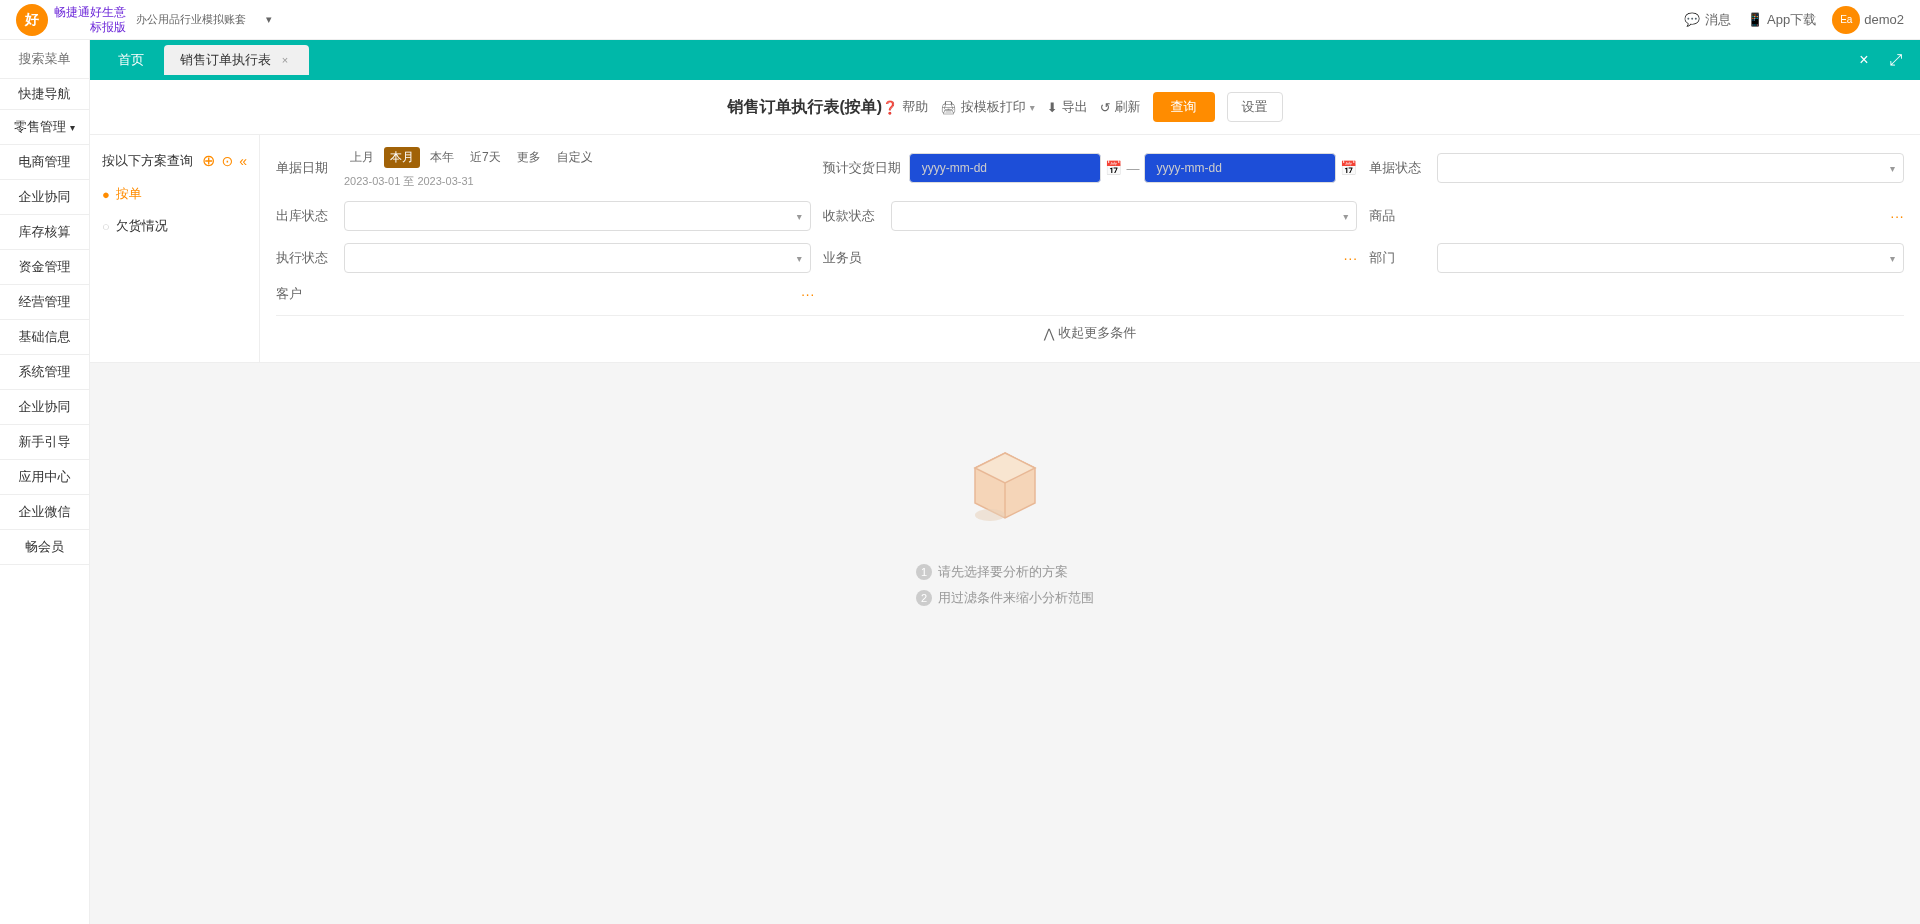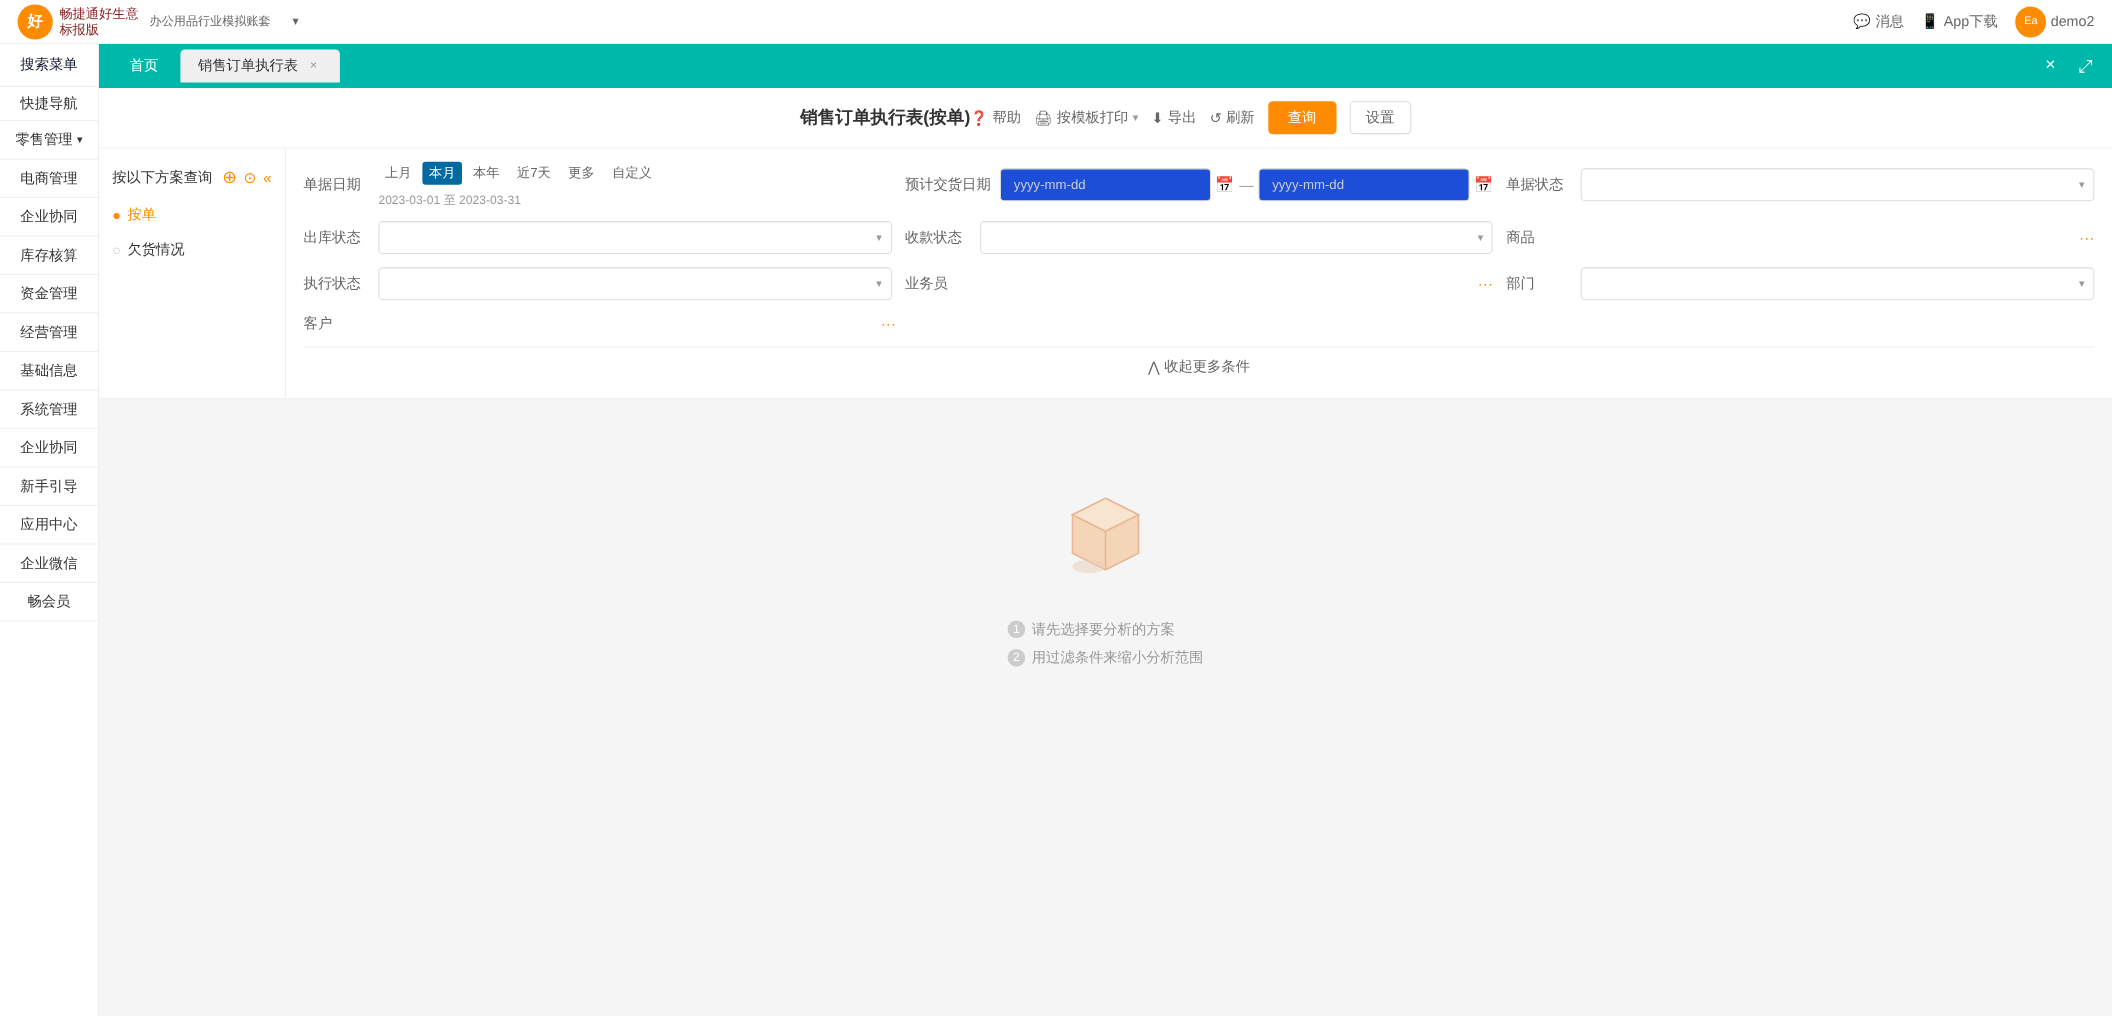--- a/index.html
+++ b/index.html
@@ -12,21 +12,21 @@
       display: flex;
       align-items: center;
       justify-content: space-between;
       padding: 0 16px;
       border-bottom: 1px solid #eee;
       flex-shrink: 0;
     }
     .top-header-left { display: flex; align-items: center; gap: 10px; }
     .logo-area { display: flex; align-items: center; gap: 6px; }
     .logo-icon { width: 32px; height: 32px; background: #ff8c00; border-radius: 50%; display: flex; align-items: center; justify-content: center; color: white; font-size: 14px; font-weight: bold; }
-    .logo-text { font-size: 12px; color: #7f1d1d; line-height: 1.2; }
+    .logo-text { font-size: 12px; color: #6d28d9; line-height: 1.2; text-align: right; }
     .breadcrumb-area { font-size: 11px; color: #666; display: flex; align-items: center; gap: 20px; }
     .breadcrumb-dropdown { color: #666; cursor: pointer; }
     .top-header-right { display: flex; align-items: center; gap: 16px; }
     .top-right-item { display: flex; align-items: center; gap: 4px; color: #666; font-size: 13px; cursor: pointer; }
     .avatar { width: 28px; height: 28px; border-radius: 50%; background: #ff8c00; display: flex; align-items: center; justify-content: center; color: white; font-size: 12px; overflow: hidden; }
 
     
     .main-layout { display: flex; flex: 1; overflow: hidden; }
 
     
@@ -35,21 +35,21 @@
       background: #fff;
       border-right: 1px solid #eee;
       display: flex;
       flex-direction: column;
       overflow-y: auto;
       flex-shrink: 0;
     }
     .sidebar-search {
       padding: 10px 8px;
       font-size: 13px;
-      color: #0f172a;
+      color: #737373;
       cursor: pointer;
       border-bottom: 1px solid #eee;
       text-align: center;
       font-weight: 500;
     }
     .sidebar-nav {
       padding: 6px 8px;
       font-size: 13px;
       color: #333;
       cursor: pointer;
@@ -301,21 +301,21 @@
       margin-bottom: 6px;
     }
     .date-tab {
       padding: 2px 6px;
       font-size: 12px;
       color: #666;
       cursor: pointer;
       border-radius: 3px;
     }
     .date-tab.active {
-      background: #0369a1;
+      background: #a16207;
       color: white;
     }
     .date-range-text {
       font-size: 11px;
       color: #999;
     }
     .filter-date-wrapper {
       flex: 1;
     }
 

